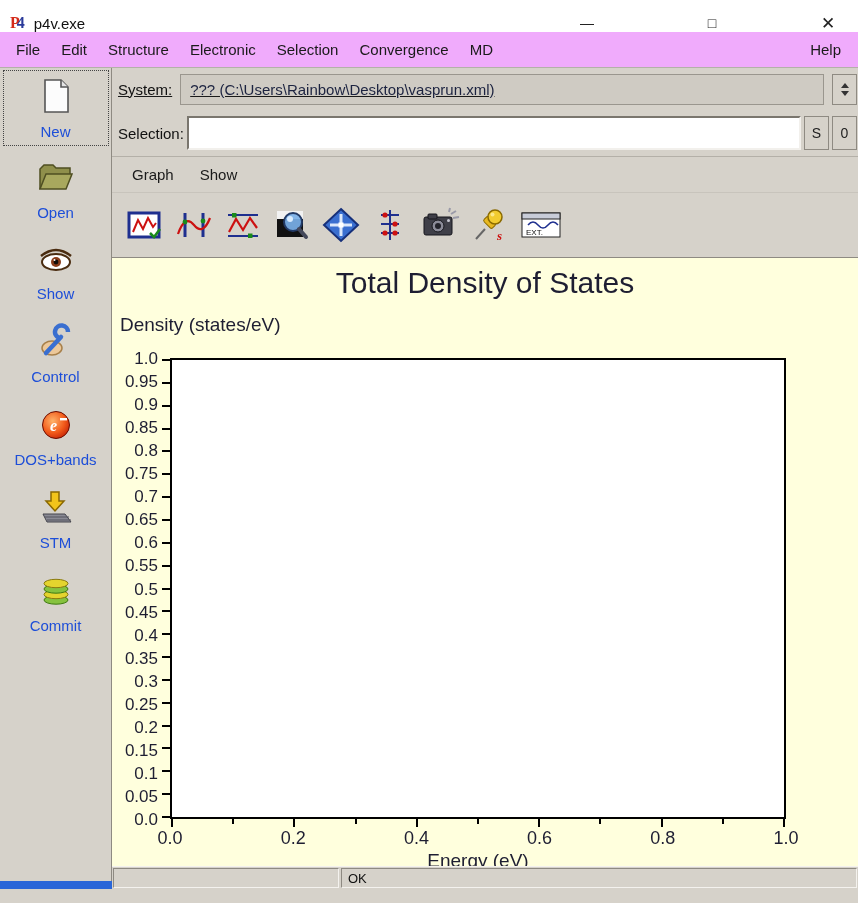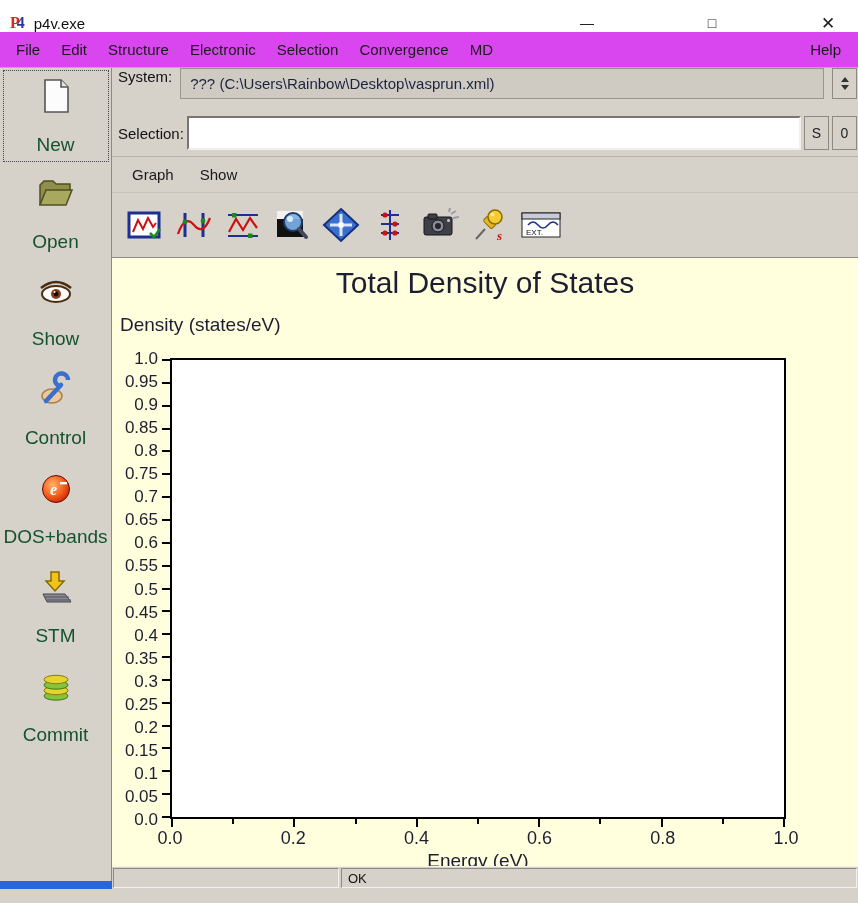--- a/index.html
+++ b/index.html
@@ -11,38 +11,38 @@
   .app-logo { margin-left: 10px; font-size: 16px; font-weight: bold; font-family: "Liberation Serif", serif; }
   .logo-p { color: #d42a1a; }
   .logo-4 { color: #2a3a9a; margin-left: -3px; }
   .title-text { margin-left: 9px; font-size: 15px; color: #111; }
   .win-btn { position: absolute; top: 0; width: 48px; height: 46px; display: flex; align-items: center; justify-content: center; color: #222; }
   .win-btn.min { left: 563px; font-size: 14px; }
   .win-btn.max { left: 688px; font-size: 14px; }
   .win-btn.close { left: 804px; font-size: 17px; }
 
   
-  .menubar { height: 36px; background: #d946ef; border-bottom: 1px solid #b4b0a8; display: flex; align-items: center; padding: 0 10px 0 2px; font-size: 15px; }
+  .menubar { height: 36px; background: #f0abfc; border-bottom: 1px solid #b4b0a8; display: flex; align-items: center; padding: 0 10px 0 2px; font-size: 15px; }
   .menu-item { padding: 5px 7px; margin-left: 7px; }
   .menu-item.help { margin-left: auto; }
 
   
   .content { display: flex; height: 821px; }
 
   
   .sidebar { width: 112px; background: #d6d2ca; border-right: 1px solid #8e8a82; display: flex; flex-direction: column; align-items: center; padding-top: 3px; position: relative; }
   .side-btn { width: 104px; display: flex; flex-direction: column; align-items: center; padding: 7px 0 5px; margin-bottom: 9px; }
   .side-btn.focused { outline: 1px dotted #444; }
-  .side-btn .lbl { font-size: 19px; color: #14532d; margin-top: 16px; white-space: nowrap; }
+  .side-btn .lbl { font-size: 15px; color: #1d4ed8; margin-top: 5px; white-space: nowrap; }
   .bottom-strip { position: absolute; bottom: 0; left: 0; width: 112px; height: 8px; background: #2a66d8; }
 
   
   .main { width: 746px; display: flex; flex-direction: column; }
 
-  .system-row { height: 42px; display: flex; align-items: flex-start; padding: 0 1px 0 6px; gap: 8px; }
+  .system-row { height: 42px; display: flex; align-items: center; padding: 0 1px 0 6px; gap: 8px; text-decoration: underline; }
   .row-label { font-size: 15px; color: #111; white-space: nowrap; }
   .system-combo { flex: 1; height: 31px; background: #cfcbc3; border: 1px solid #9a968e; display: flex; align-items: center; padding: 0 9px; font-size: 15px; color: #1c2340; overflow: hidden; white-space: nowrap; }
   .spinner { width: 25px; height: 31px; background: #d6d2ca; border: 1px solid #8e8a82; display: flex; flex-direction: column; align-items: center; justify-content: center; gap: 3px; }
   .tri-up { width: 0; height: 0; border-left: 4px solid transparent; border-right: 4px solid transparent; border-bottom: 5px solid #333; }
   .tri-down { width: 0; height: 0; border-left: 4px solid transparent; border-right: 4px solid transparent; border-top: 5px solid #333; }
 
   .selection-row { height: 46px; display: flex; align-items: center; padding: 0 1px 0 6px; gap: 3px; }
   .selection-input { flex: 1; height: 34px; background: #fff; border: 2px solid; border-color: #7a766e #f2f0ec #f2f0ec #7a766e; font-size: 15px; padding: 0 6px; font-family: "Liberation Sans", sans-serif; outline: none; }
   .sel-btn { width: 25px; height: 34px; background: #d6d2ca; border: 1px solid #8e8a82; font-size: 14px; color: #222; display: flex; align-items: center; justify-content: center; }
 

